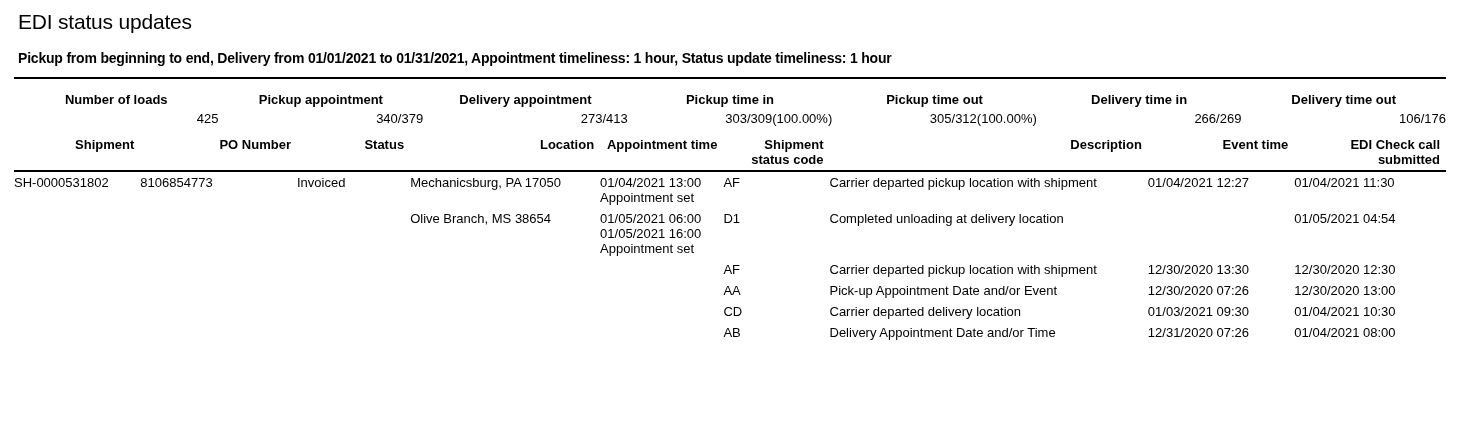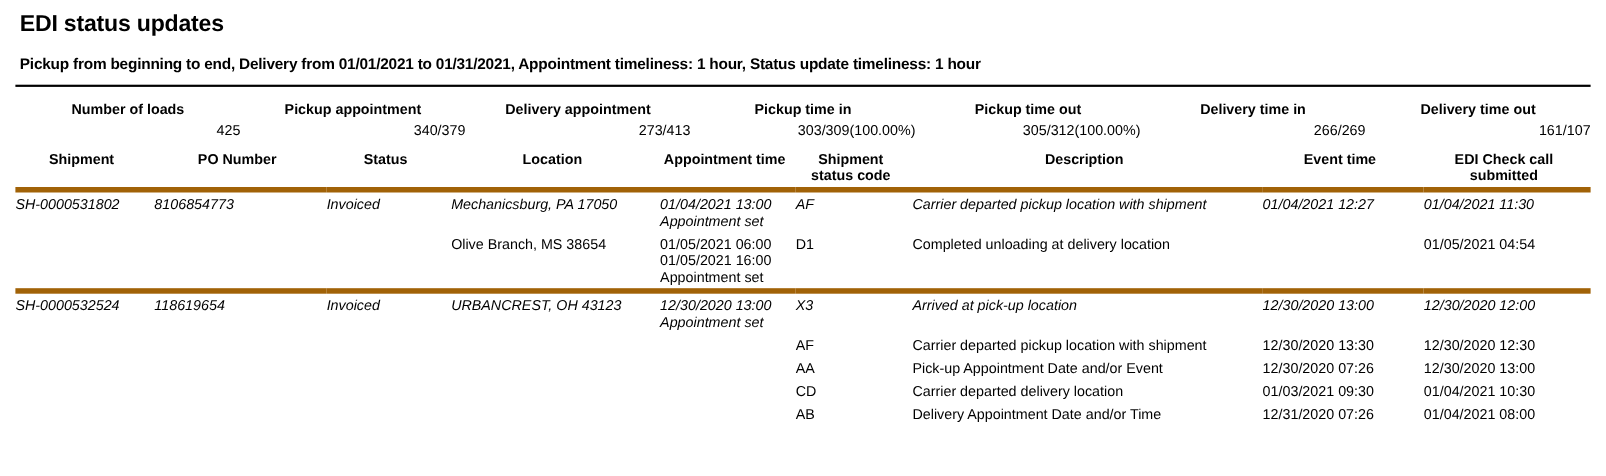--- a/index.html
+++ b/index.html
@@ -16,21 +16,21 @@
   }
   .page {
     position: relative;
     width: 1460px;
     height: 433px;
     padding: 0;
     box-sizing: border-box;
   }
   .title {
     font-size: 21px;
-    font-weight: bold;
+    font-weight: normal;
     margin: 10px 0 0 18px;
     letter-spacing: -0.2px;
   }
   .subtitle {
     font-size: 14px;
     font-weight: bold;
     margin: 16px 0 0 18px;
     letter-spacing: -0.2px;
   }
   .rule {
@@ -58,37 +58,36 @@
   }
   .summary .val {
     text-align: right;
   }
   .detail {
     margin: 10px 14px 0 14px;
   }
   .detail th {
     font-size: 13px;
     font-weight: bold;
-    text-align: center;
+    text-align: right;
     vertical-align: top;
     padding: 0 6px 3px 0;
     line-height: 15px;
   }
   .detail td {
     font-size: 13px;
     vertical-align: top;
     padding: 3px 6px 3px 0;
     line-height: 15px;
   }
   .detail thead tr {
     border-bottom: 2px solid #000;
   }
   .grp-top td {
-    border-top: 5px solid #a16207;
-    font-style: italic;
+    border-top: 1px solid #a16207;
   }
   .nowrap { white-space: pre-line; }
   .col-ship   { width: 125px; }
   .col-po     { width: 155px; }
   .col-status { width: 112px; }
   .col-loc    { width: 188px; }
   .col-appt   { width: 122px; }
   .col-code   { width: 105px; }
   .col-desc   { width: 315px; }
   .col-event  { width: 145px; }
@@ -115,21 +114,21 @@
             <td class="hdr">Delivery time in</td>
             <td class="hdr">Delivery time out</td>
           </tr>
         <tr id="summary-value-row">
             <td class="val">425</td>
             <td class="val">340/379</td>
             <td class="val">273/413</td>
             <td class="val">303/309(100.00%)</td>
             <td class="val">305/312(100.00%)</td>
             <td class="val">266/269</td>
-            <td class="val">161/107</td>
+            <td class="val">106/176</td>
           </tr>
       </tbody>
     </table>
   </div>
 
   <div class="detail">
     <table>
       <colgroup>
         <col class="col-ship">
           <col class="col-po">
@@ -175,32 +174,20 @@
             <td class="nowrap"></td>
             <td class="nowrap">Olive Branch, MS 38654</td>
             <td class="nowrap">01/05/2021 06:00
 01/05/2021 16:00
 Appointment set</td>
             <td class="nowrap">D1</td>
             <td class="nowrap">Completed unloading at delivery location</td>
             <td class="nowrap"></td>
             <td class="nowrap">01/05/2021 04:54</td>
           </tr>
-          <tr class="grp-top">
-            <td class="nowrap">SH-0000532524</td>
-            <td class="nowrap">118619654</td>
-            <td class="nowrap">Invoiced</td>
-            <td class="nowrap">URBANCREST, OH 43123</td>
-            <td class="nowrap">12/30/2020 13:00
-Appointment set</td>
-            <td class="nowrap">X3</td>
-            <td class="nowrap">Arrived at pick-up location</td>
-            <td class="nowrap">12/30/2020 13:00</td>
-            <td class="nowrap">12/30/2020 12:00</td>
-          </tr>
           <tr>
             <td class="nowrap"></td>
             <td class="nowrap"></td>
             <td class="nowrap"></td>
             <td class="nowrap"></td>
             <td class="nowrap"></td>
             <td class="nowrap">AF</td>
             <td class="nowrap">Carrier departed pickup location with shipment</td>
             <td class="nowrap">12/30/2020 13:30</td>
             <td class="nowrap">12/30/2020 12:30</td>

